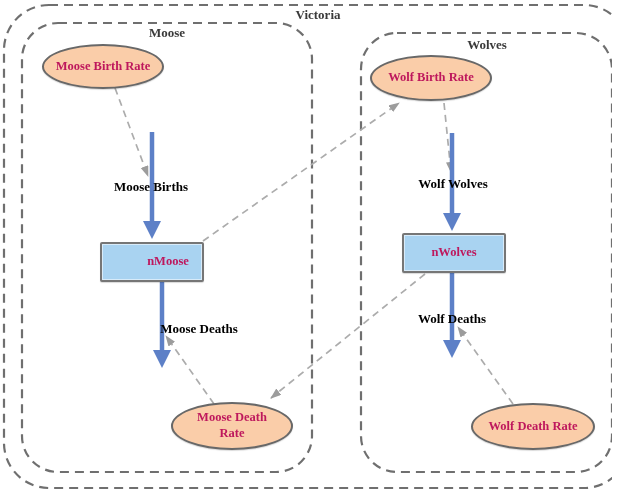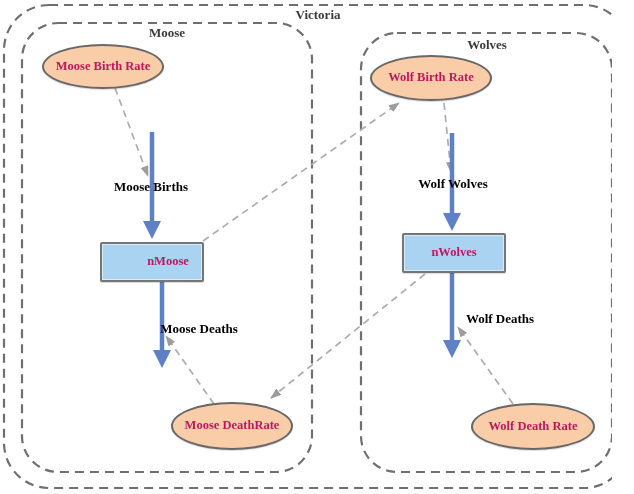--- a/index.html
+++ b/index.html
@@ -71,31 +71,31 @@
     </g>
   </svg>
 
   <div class="grp-label" style="left:318px;top:7px;">Victoria</div>
   <div class="grp-label" style="left:167px;top:25px;">Moose</div>
   <div class="grp-label" style="left:487px;top:37px;">Wolves</div>
 
   <div class="flow-label" style="left:151px;top:179px;">Moose Births</div>
   <div class="flow-label" style="left:163px;top:321px;margin-left:36px;">Moose Deaths</div>
   <div class="flow-label" style="left:453px;top:176px;">Wolf Wolves</div>
-  <div class="flow-label" style="left:452px;top:311px;margin-left:48px;">Wolf Deaths</div>
+  <div class="flow-label" style="left:452px;top:311px;">Wolf Deaths</div>
 
   <div class="node variable" style="left:42px;top:44px;width:122px;height:45px;">
     <span>Moose Birth Rate</span>
   </div>
 
   <div class="node variable" style="left:370px;top:55px;width:122px;height:46px;">
     <span>Wolf Birth Rate</span>
   </div>
 
-  <div class="node variable lines" style="left:171px;top:402px;width:122px;height:48px;flex-direction:row;">
+  <div class="node variable lines" style="left:171px;top:402px;width:122px;height:48px;flex-direction:column;">
     <div>Moose Death</div>
     <div>Rate</div>
   </div>
 
   <div class="node variable" style="left:471px;top:403px;width:124px;height:47px;">
     <span>Wolf Death Rate</span>
   </div>
 
   <div class="node stock" style="left:100px;top:242px;width:104px;height:40px;padding-left:32px;">
     <span>nMoose</span>

